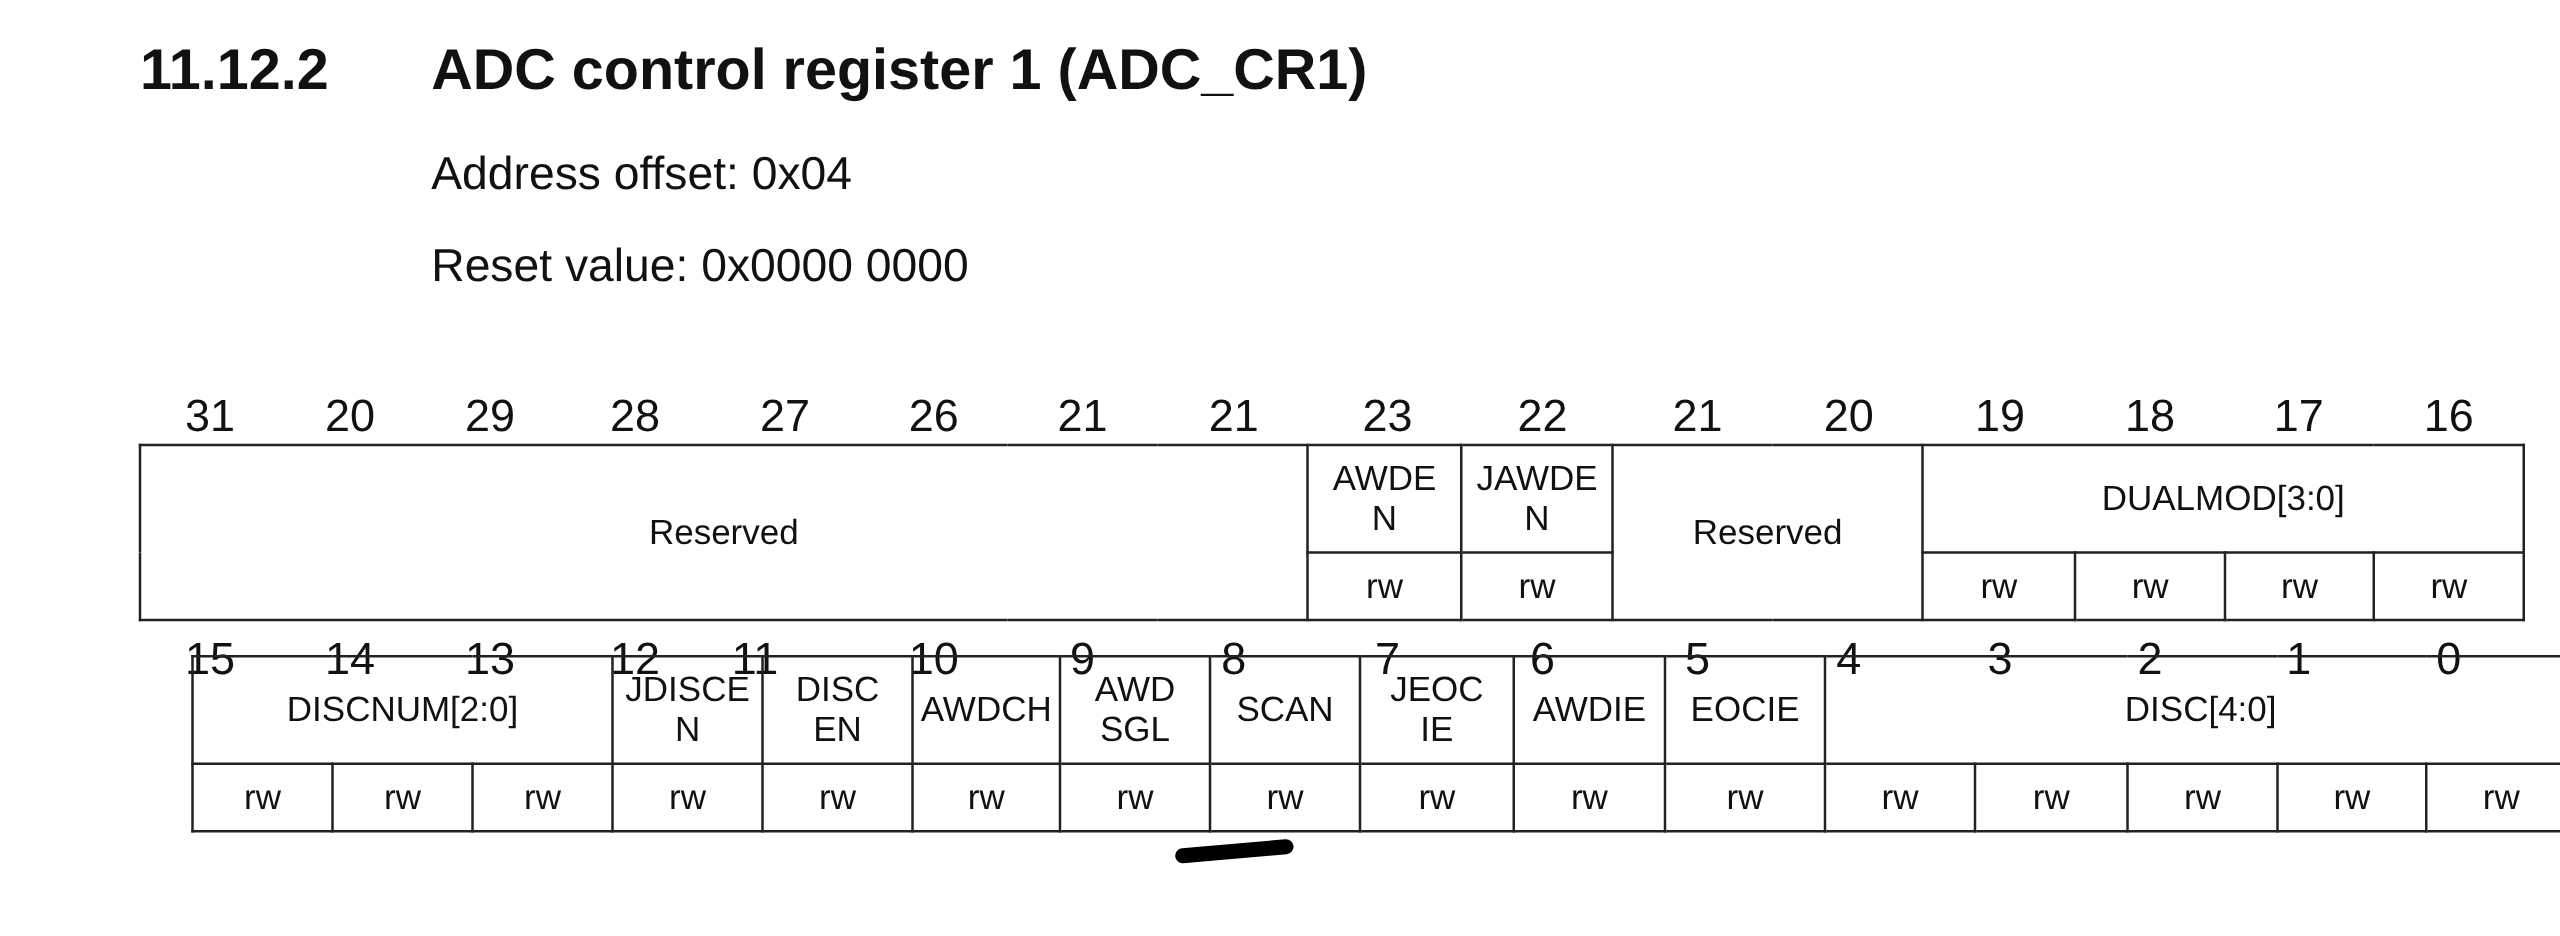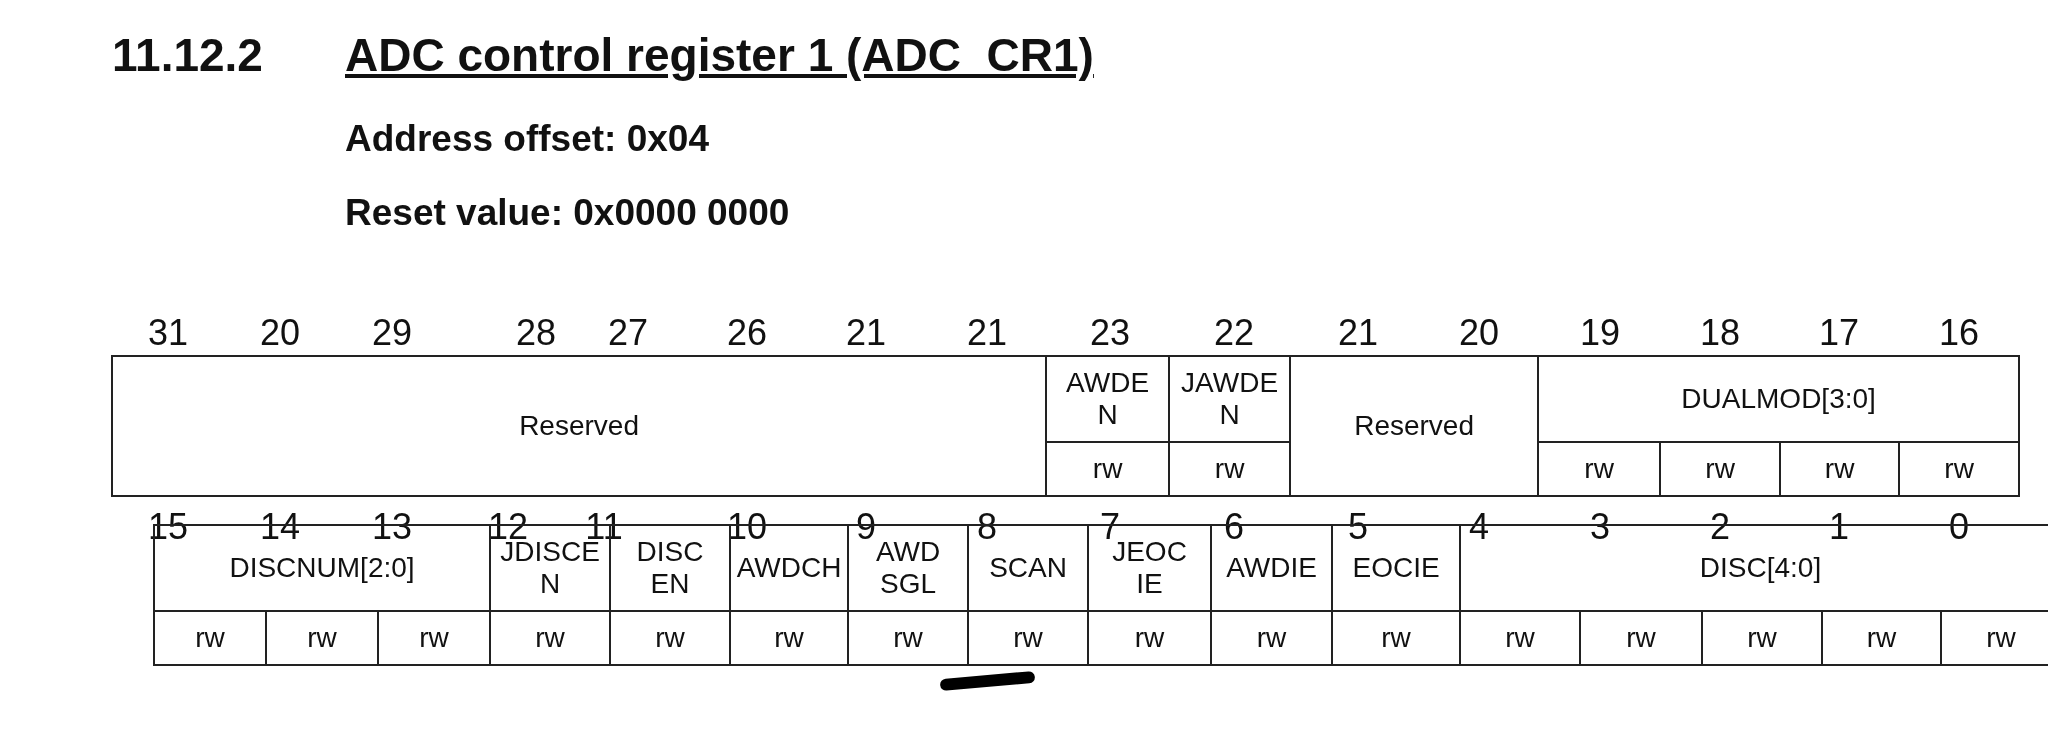--- a/index.html
+++ b/index.html
@@ -1,20 +1,20 @@
 <!DOCTYPE html>
 <html><head>
 <meta charset="utf-8">
 <style>
   html, body { margin:0; padding:0; background:#ffffff; }
   body { width:2048px; height:749px; position:relative; overflow:hidden;
          font-family:"Liberation Sans", sans-serif; color:#111; }
   .sec-num { position:absolute; left:112px; top:28px; font-size:46px; font-weight:bold; }
-  .sec-title { position:absolute; left:345px; top:28px; font-size:46px; font-weight:bold;text-decoration:underline; }
-  .meta { position:absolute; left:345px; font-size:37px;font-weight:bold; }
+  .sec-title { position:absolute; left:345px; top:28px; font-size:46px; font-weight:bold; }
+  .meta { position:absolute; left:345px; font-size:37px; }
   .bitnums { position:absolute; left:0; height:40px; width:2048px; }
   .bitnum { position:absolute; top:0; font-size:36px; text-align:center; transform:translateX(-50%); }
   .reg { position:absolute; border-collapse:collapse; table-layout:fixed; }
   .reg td { border:2px solid #222; text-align:center; vertical-align:middle;
             font-size:28px; line-height:32px; padding:0; }
   .reg td.field { height:84px; }
   .reg td.acc { height:52px; }
   .mark { position:absolute; left:940px; top:675px; width:95px; height:12px;
           background:#000; border-radius:6px; transform:rotate(-5deg); }
 </style>
@@ -23,21 +23,21 @@
 
 <div class="sec-num">11.12.2</div>
 <div class="sec-title">ADC control register 1 (ADC_CR1)</div>
 <div class="meta" style="top:118px">Address offset: 0x04</div>
 <div class="meta" style="top:192px">Reset value: 0x0000 0000</div>
 
 <div class="bitnums" style="top:312px">
   <span class="bitnum" style="left:168px">31</span>
   <span class="bitnum" style="left:280px">20</span>
   <span class="bitnum" style="left:392px">29</span>
-  <span class="bitnum" style="left:536px">28</span>
+  <span class="bitnum" style="left:508px">28</span>
   <span class="bitnum" style="left:628px">27</span>
   <span class="bitnum" style="left:747px">26</span>
   <span class="bitnum" style="left:866px">21</span>
   <span class="bitnum" style="left:987px">21</span>
   <span class="bitnum" style="left:1110px">23</span>
   <span class="bitnum" style="left:1234px">22</span>
   <span class="bitnum" style="left:1358px">21</span>
   <span class="bitnum" style="left:1479px">20</span>
   <span class="bitnum" style="left:1600px">19</span>
   <span class="bitnum" style="left:1720px">18</span>

